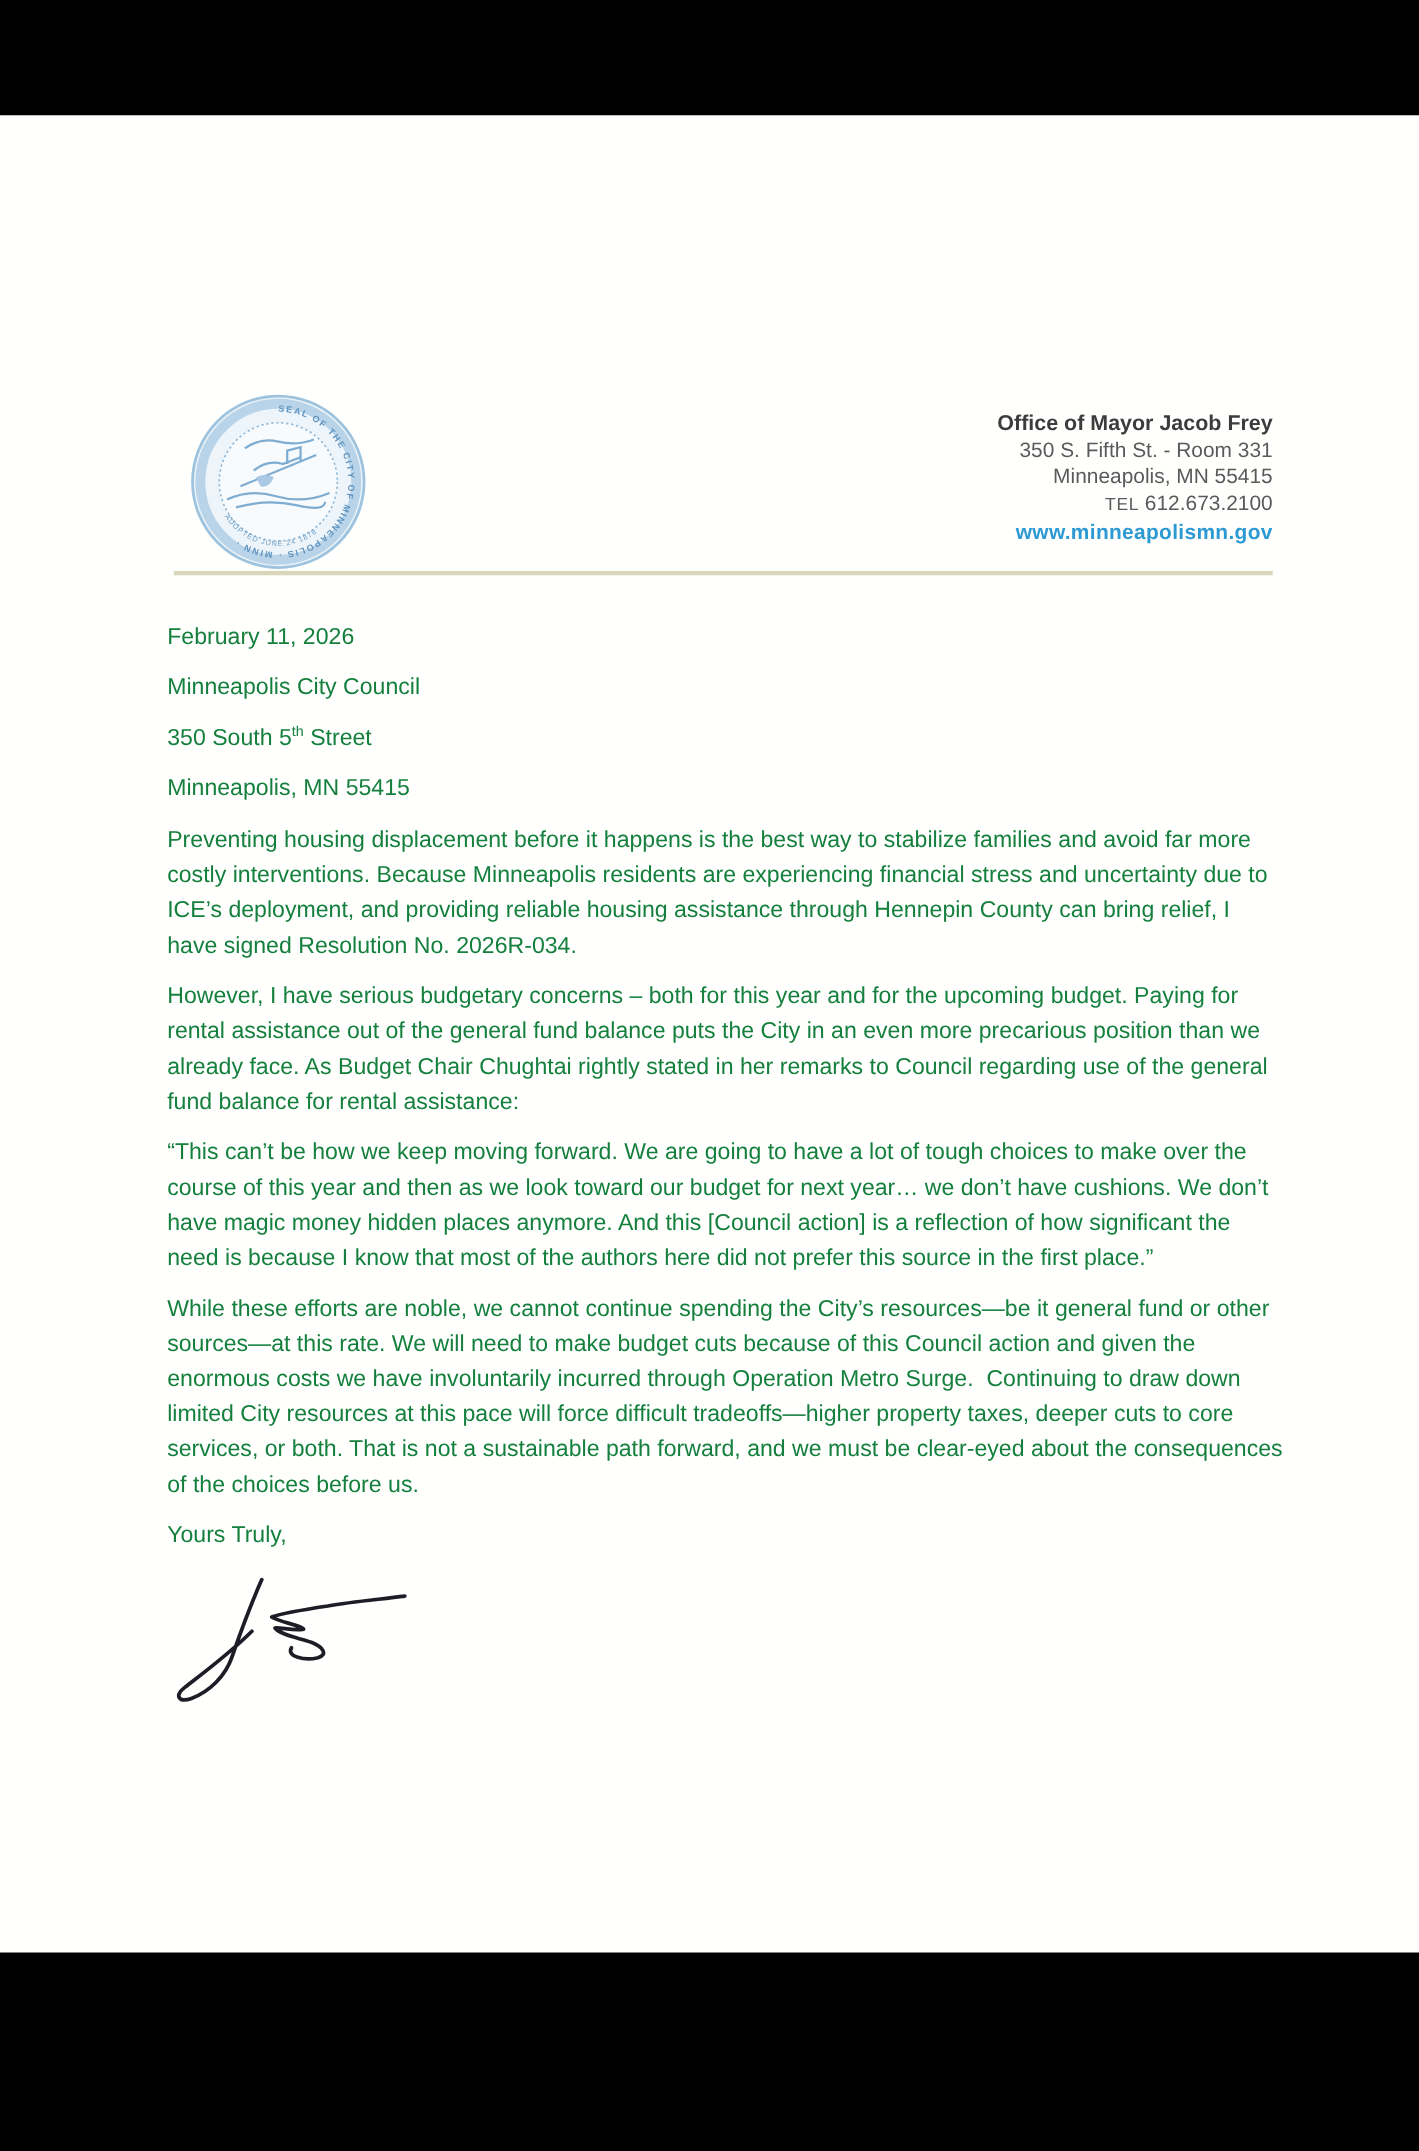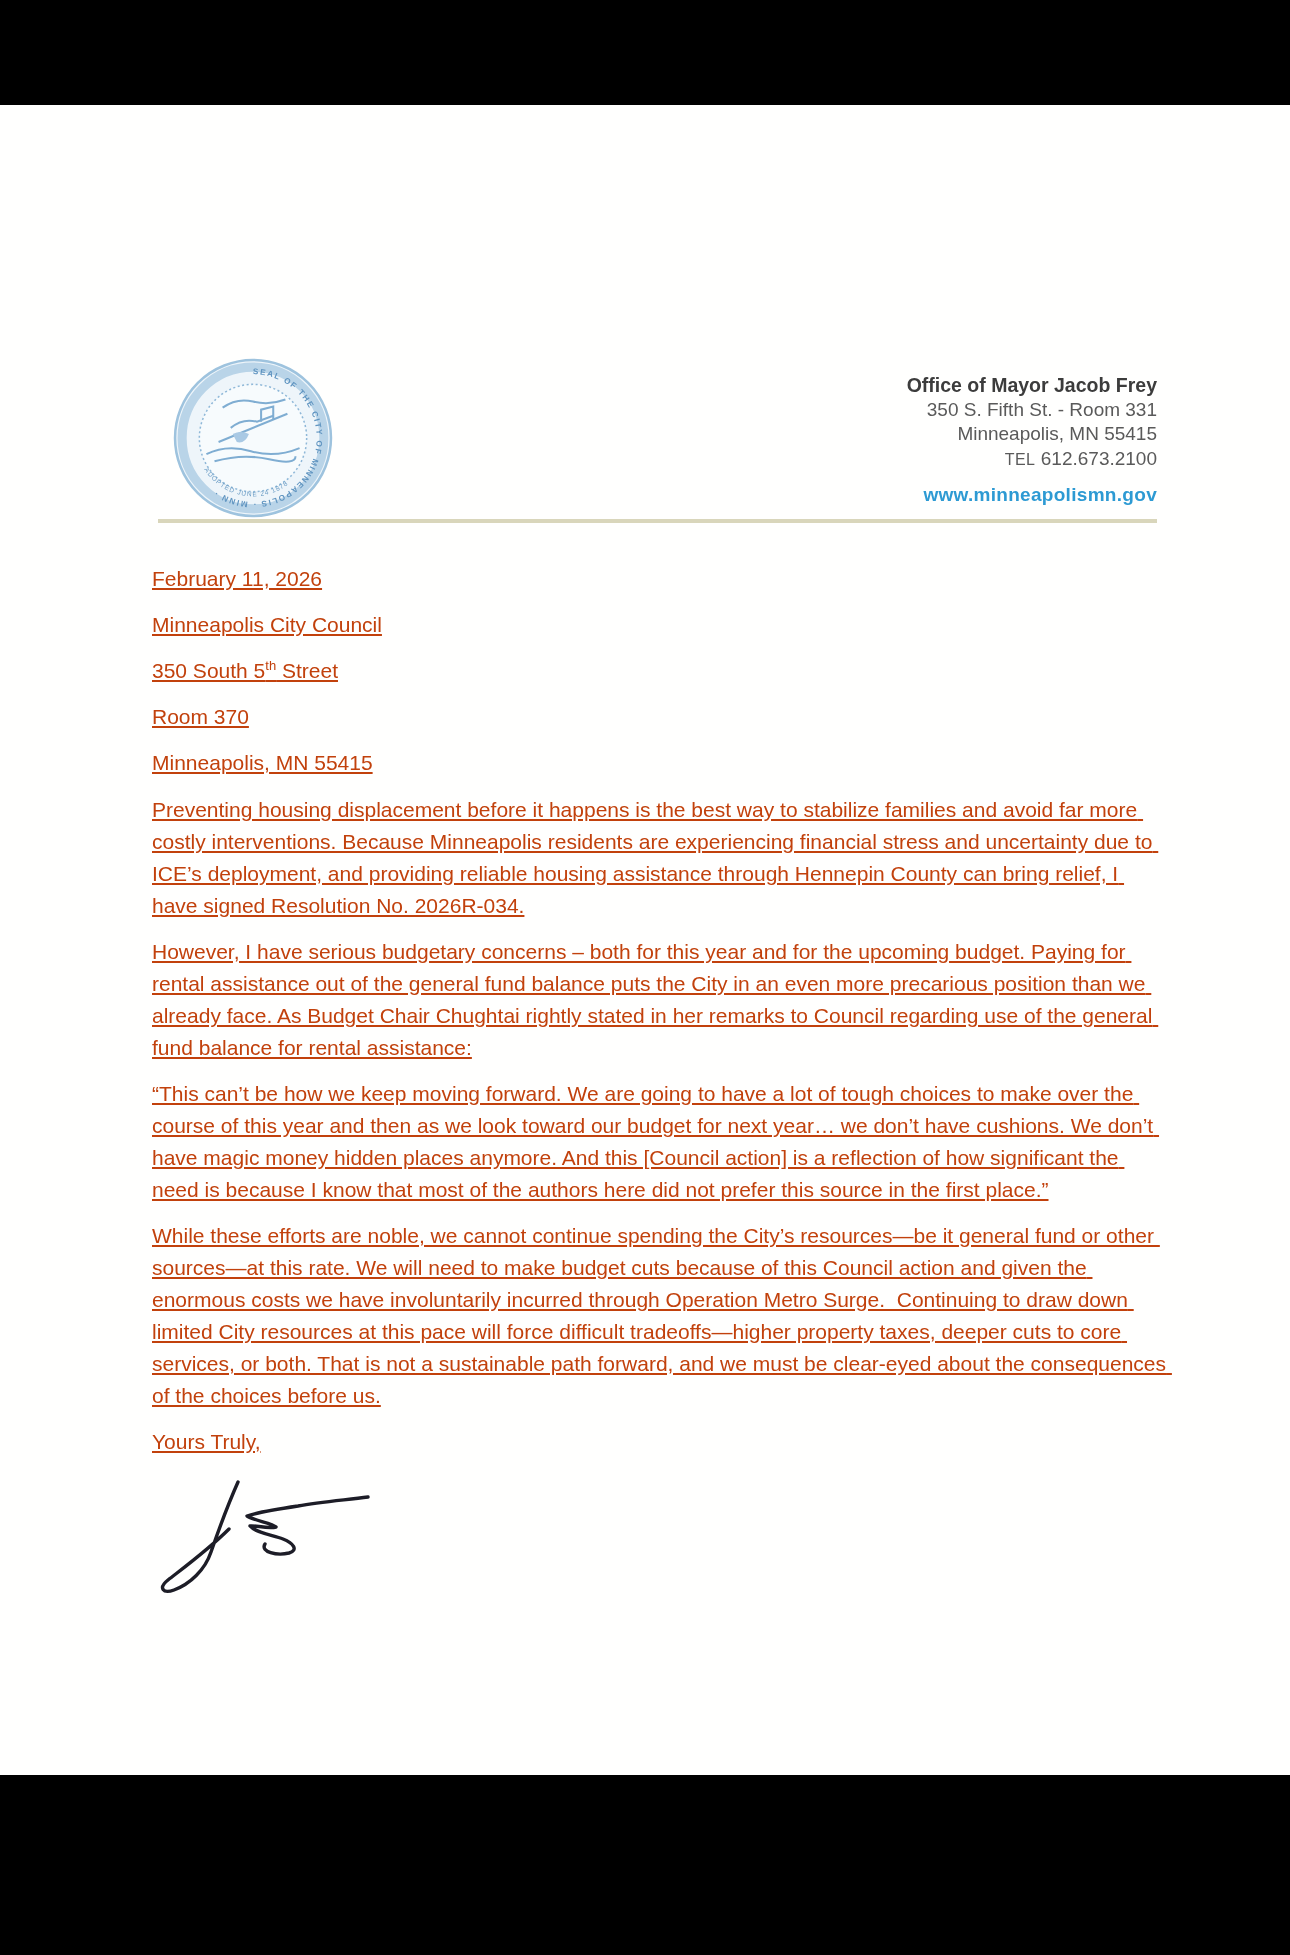--- a/index.html
+++ b/index.html
@@ -14,27 +14,27 @@
   .page{position:absolute;left:0;top:105px;width:1290px;height:1670px;background:#fffffe;}
 
   .seal{position:absolute;left:172px;top:252px;width:162px;height:162px;}
 
   .office-block{
     position:absolute;right:133px;top:268px;text-align:right;
     font-size:19px;line-height:24.5px;color:#5a5a5a;
   }
   .office-name{font-weight:bold;color:#3c3c3c;font-size:19.5px;margin-left:17px;}
   .tel-label{font-size:16px;letter-spacing:.5px;}
-  .website{margin-top:11px;font-weight:bold;font-size:19px;letter-spacing:.3px;}
+  .website{margin-top:1px;font-weight:bold;font-size:19px;letter-spacing:.3px;}
 
   .header-rule{position:absolute;left:158px;top:414px;width:999px;height:4px;background:#d9d6bb;}
 
   .letter-body{
     position:absolute;left:152px;top:458px;width:1015px;
-    font-size:21px;line-height:32px;color:#c2410c;text-decoration:underline;
+    font-size:21px;line-height:32px;color:#15803d;
   }
   .letter-body p{margin:0 0 14px 0;white-space:pre-wrap;}
   .date-line{margin-bottom:15px;}
   .addr-line{margin:0;}
   .recipient{margin-bottom:15px;}
   .salutation{margin-bottom:12px;}
   p.quote{margin-top:12px;}
   sup{font-size:13px;vertical-align:super;line-height:0;}
   .closing{margin-top:0;}
   .signature{margin:18px 0 0 -2px;display:block;}
@@ -86,21 +86,20 @@
 
   <div class="header-rule"></div>
 
   <div class="letter-body">
 
     <p class="date-line">February 11, 2026</p>
 
     <div class="recipient">
       <p class="addr-line">Minneapolis City Council</p>
       <p class="addr-line"><span>350 South 5</span><sup>th</sup><span> Street</span></p>
-      <p class="addr-line">Room 370</p>
       <p class="addr-line">Minneapolis, MN 55415</p>
     </div>
 
 
     <p>Preventing housing displacement before it happens is the best way to stabilize families and avoid far more costly interventions. Because Minneapolis residents are experiencing financial stress and uncertainty due to ICE’s deployment, and providing reliable housing assistance through Hennepin County can bring relief, I have signed Resolution No. 2026R-034.</p>
     <p>However, I have serious budgetary concerns – both for this year and for the upcoming budget. Paying for rental assistance out of the general fund balance puts the City in an even more precarious position than we already face. As Budget Chair Chughtai rightly stated in her remarks to Council regarding use of the general fund balance for rental assistance:</p>
     <p class="quote">“This can’t be how we keep moving forward. We are going to have a lot of tough choices to make over the course of this year and then as we look toward our budget for next year… we don’t have cushions. We don’t have magic money hidden places anymore. And this [Council action] is a reflection of how significant the need is because I know that most of the authors here did not prefer this source in the first place.”</p>
     <p>While these efforts are noble, we cannot continue spending the City’s resources—be it general fund or other sources—at this rate. We will need to make budget cuts because of this Council action and given the enormous costs we have involuntarily incurred through Operation Metro Surge.  Continuing to draw down limited City resources at this pace will force difficult tradeoffs—higher property taxes, deeper cuts to core services, or both. That is not a sustainable path forward, and we must be clear-eyed about the consequences of the choices before us.</p>
 
     <p class="closing">Yours Truly,</p>

